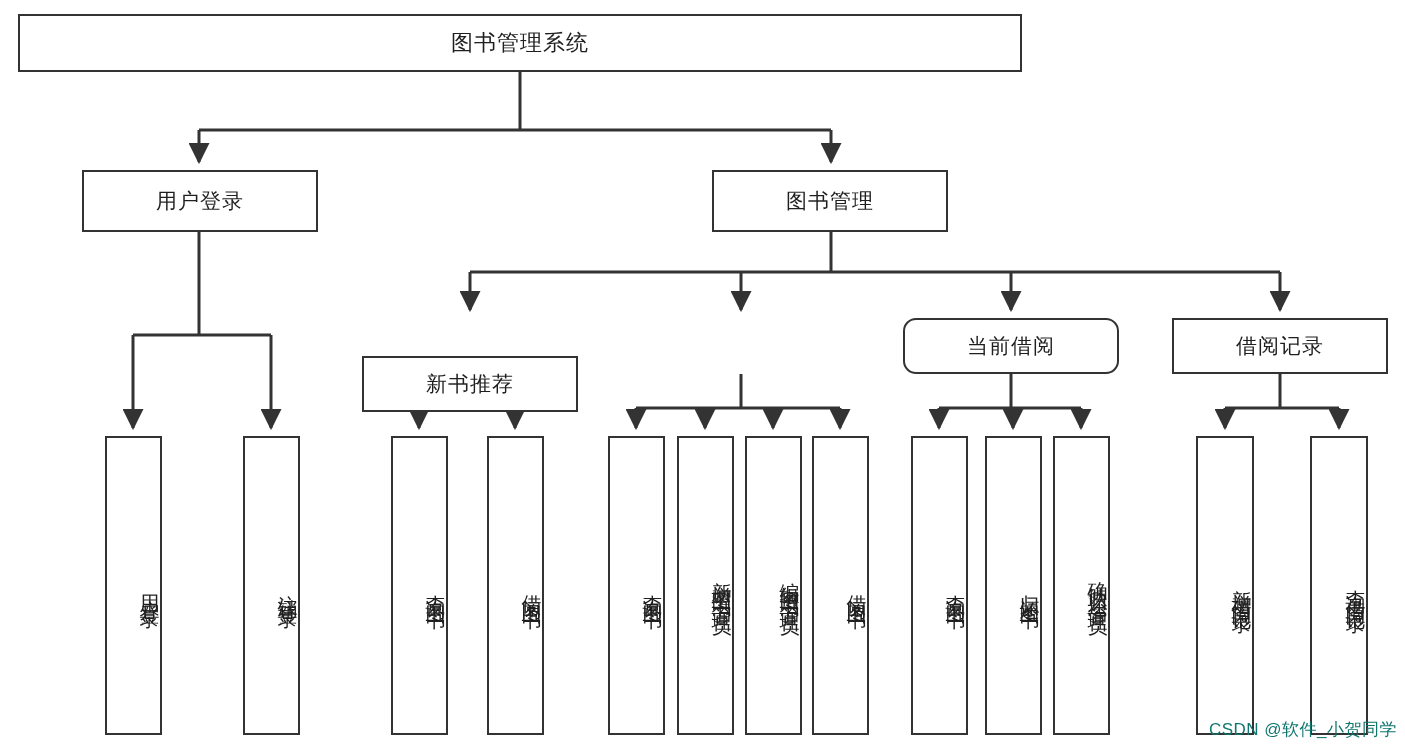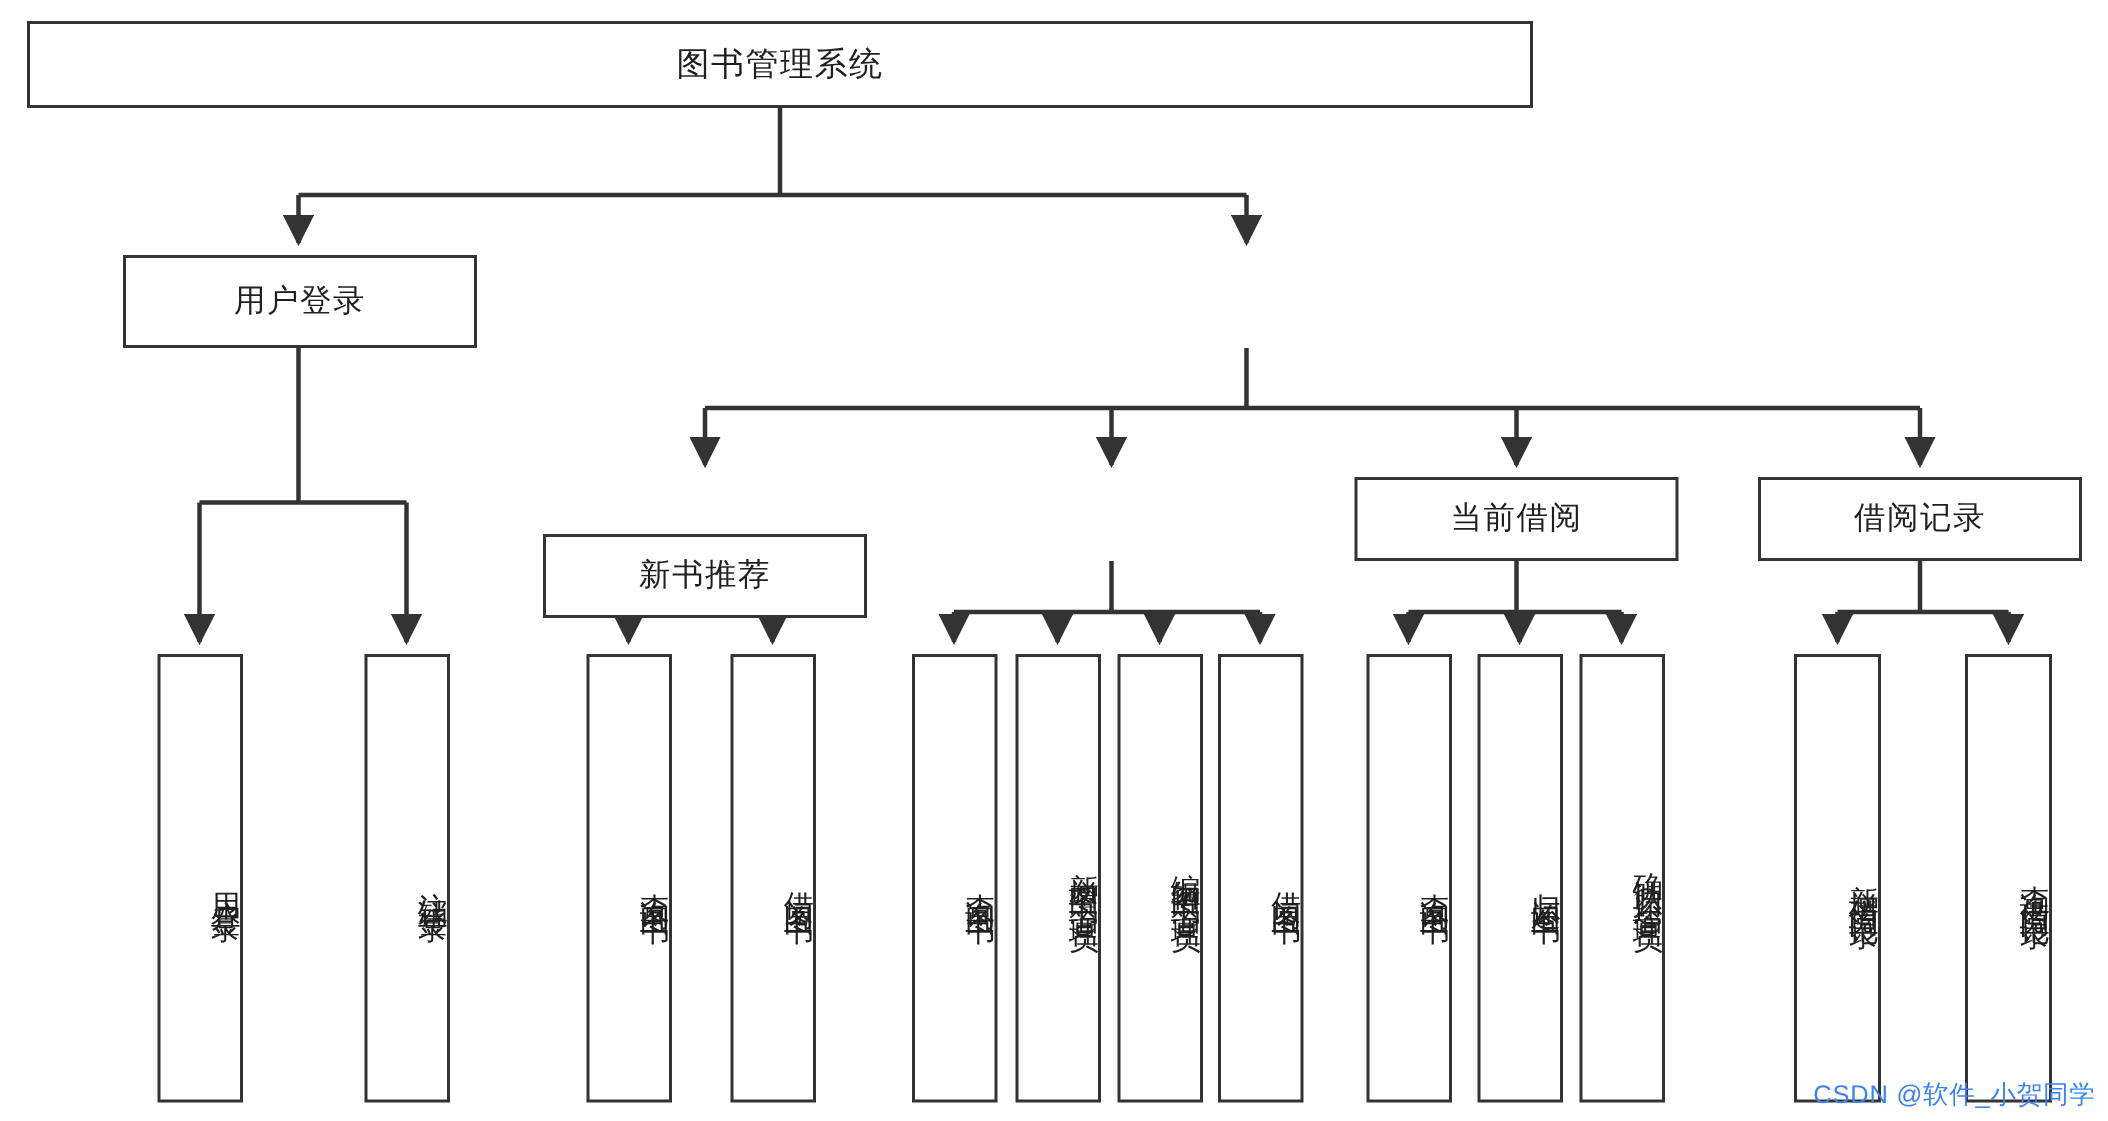--- a/index.html
+++ b/index.html
@@ -126,25 +126,28 @@
     </g>
   </svg>
 
   <div class="node horizontal root" style="left: 18px; top: 14px; width: 1004px; height: 58px; border-color: rgb(51, 51, 51); background: rgb(255, 255, 255); color: rgb(31, 31, 31);">
     <span>图书管理系统</span>
   </div>
 
   <div class="node horizontal" style="left: 82px; top: 170px; width: 236px; height: 62px; border-color: rgb(51, 51, 51); background: rgb(255, 255, 255); color: rgb(31, 31, 31);">
     <span>用户登录</span>
   </div>
+  <div class="node horizontal" style="left: 712px; top: 170px; width: 236px; height: 62px; border-color: rgb(51, 51, 51); background: rgb(255, 255, 255); color: rgb(31, 31, 31);">
+    <span>图书管理</span>
+  </div>
 
   <div class="node horizontal" style="left: 362px; top: 318px; width: 216px; height: 56px; border-color: rgb(51, 51, 51); background: rgb(255, 255, 255); color: rgb(31, 31, 31); margin-top: 38px;">
     <span>新书推荐</span>
   </div>
-  <div class="node horizontal" style="left: 903px; top: 318px; width: 216px; height: 56px; border-color: rgb(51, 51, 51); background: rgb(255, 255, 255); color: rgb(31, 31, 31);">
+  <div class="node horizontal" style="left: 903px; top: 318px; width: 216px; height: 56px; border-color: rgb(51, 51, 51); background: rgb(255, 255, 255); color: rgb(31, 31, 31); border-radius: 13px;">
     <span>当前借阅</span>
   </div>
   <div class="node horizontal" style="left: 1172px; top: 318px; width: 216px; height: 56px; border-color: rgb(51, 51, 51); background: rgb(255, 255, 255); color: rgb(31, 31, 31);">
     <span>借阅记录</span>
   </div>
 
   <div class="node vertical" style="left: 105px; top: 436px; width: 57px; height: 299px; border-color: rgb(51, 51, 51); background: rgb(255, 255, 255); color: rgb(31, 31, 31);">
     <span class="vlabel">用户登录</span>
   </div>
   <div class="node vertical" style="left: 243px; top: 436px; width: 57px; height: 299px; border-color: rgb(51, 51, 51); background: rgb(255, 255, 255); color: rgb(31, 31, 31);">
@@ -177,14 +180,14 @@
   <div class="node vertical" style="left: 1053px; top: 436px; width: 57px; height: 299px; border-color: rgb(51, 51, 51); background: rgb(255, 255, 255); color: rgb(31, 31, 31);">
     <span class="vlabel">确认归还（管理员）</span>
   </div>
   <div class="node vertical" style="left: 1196px; top: 436px; width: 58px; height: 299px; border-color: rgb(51, 51, 51); background: rgb(255, 255, 255); color: rgb(31, 31, 31);">
     <span class="vlabel">新增借阅记录</span>
   </div>
   <div class="node vertical" style="left: 1310px; top: 436px; width: 58px; height: 299px; border-color: rgb(51, 51, 51); background: rgb(255, 255, 255); color: rgb(31, 31, 31);">
     <span class="vlabel">查询借阅记录</span>
   </div>
 
-  <div class="watermark" style="color: #3b82f6; text-align: center;">CSDN @软件_小贺同学</div>
+  <div class="watermark" style="color: #0f766e; text-align: center;">CSDN @软件_小贺同学</div>
 </div>
 
 </body></html>

